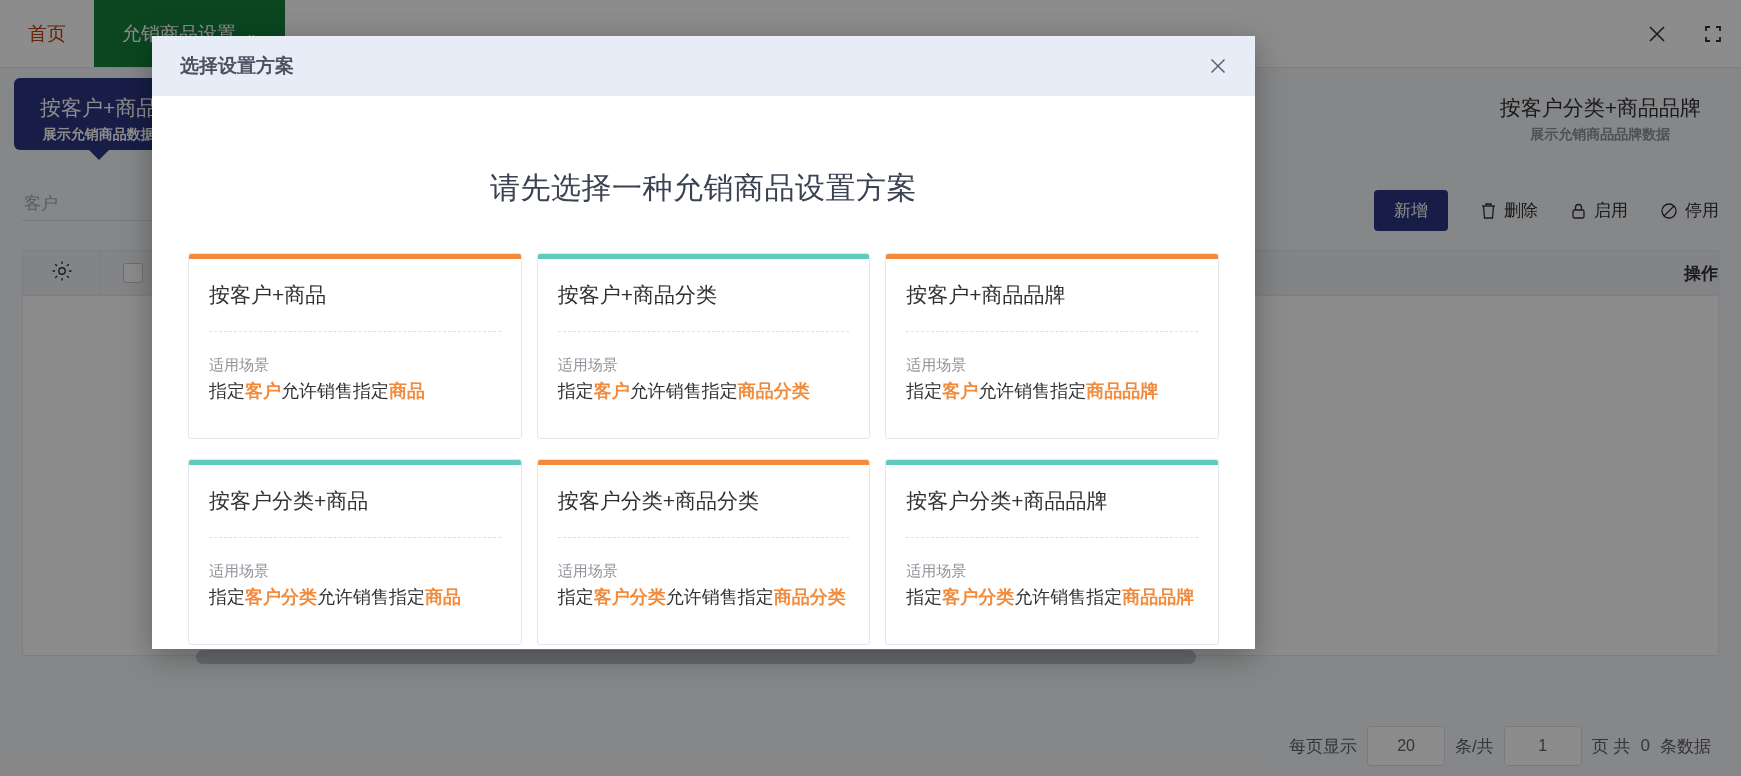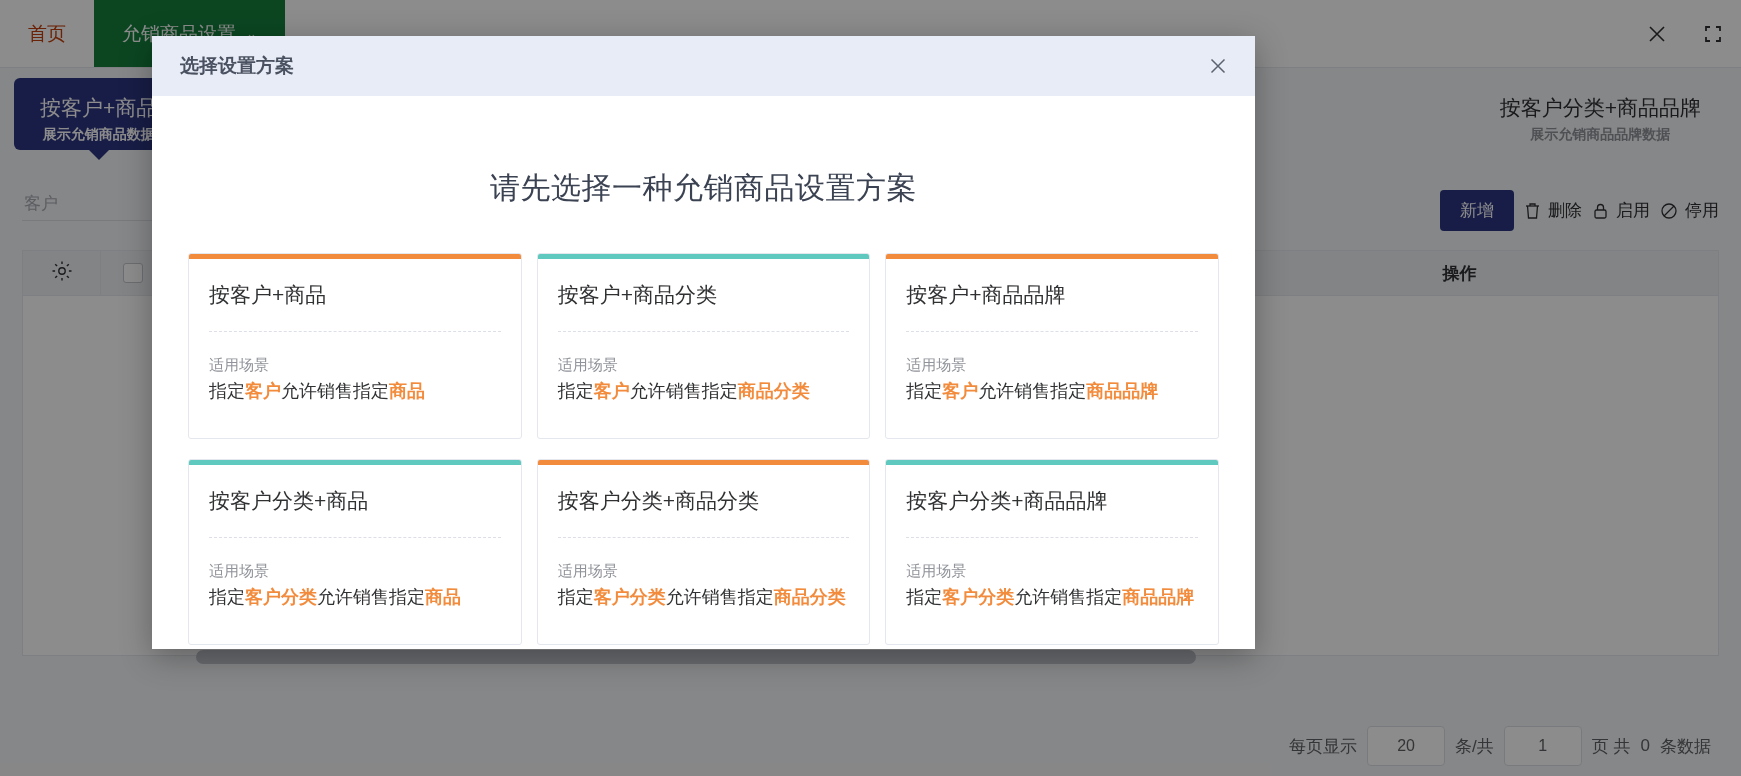--- a/index.html
+++ b/index.html
@@ -135,21 +135,21 @@
     font-family: inherit;
   }
   .filter-input::placeholder { color: #a8abb2; }
 
   .toolbar-actions {
     position: absolute;
     right: 22px;
     top: 190px;
     display: flex;
     align-items: center;
-    gap: 10px;
+    gap: 32px;
   }
   .btn-primary {
     background: #2b3580;
     color: #fff;
     border: none;
     border-radius: 4px;
     font-size: 17px;
     padding: 9px 20px;
     cursor: pointer;
     font-family: inherit;
@@ -183,21 +183,21 @@
     font-weight: bold;
     display: flex;
     align-items: center;
     justify-content: center;
     height: 100%;
     border-right: 1px solid #e4e7ed;
   }
   .th.gear { width: 78px; }
   .th.chk  { width: 64px; }
   .th.flex { flex: 1 1 0; }
-  .th.last { border-right: none; }
+  .th.last { border-right: none; justify-content: flex-end; }
   .chkbox {
     width: 20px; height: 20px;
     border: 1px solid #c4c7ce;
     border-radius: 3px;
     background: #fff;
   }
 
   .table-body {
     position: absolute;
     top: 296px; left: 22px; right: 22px;

